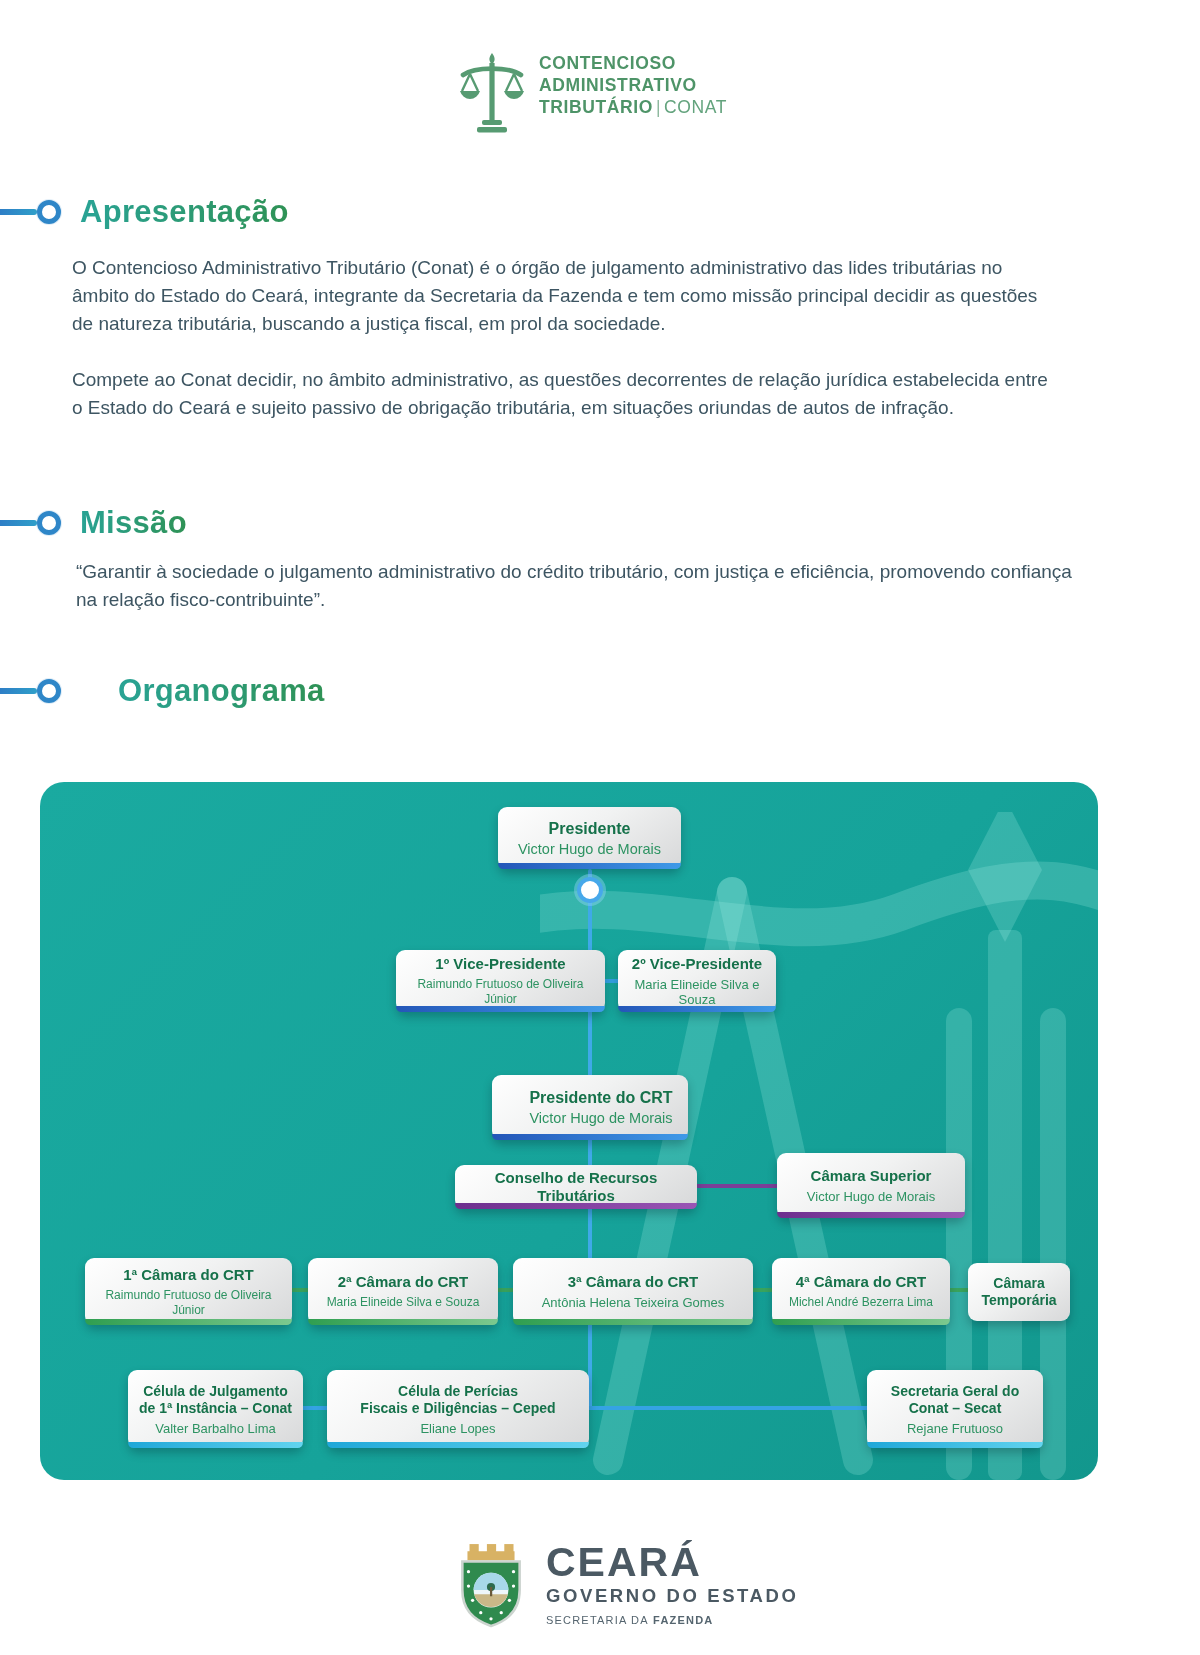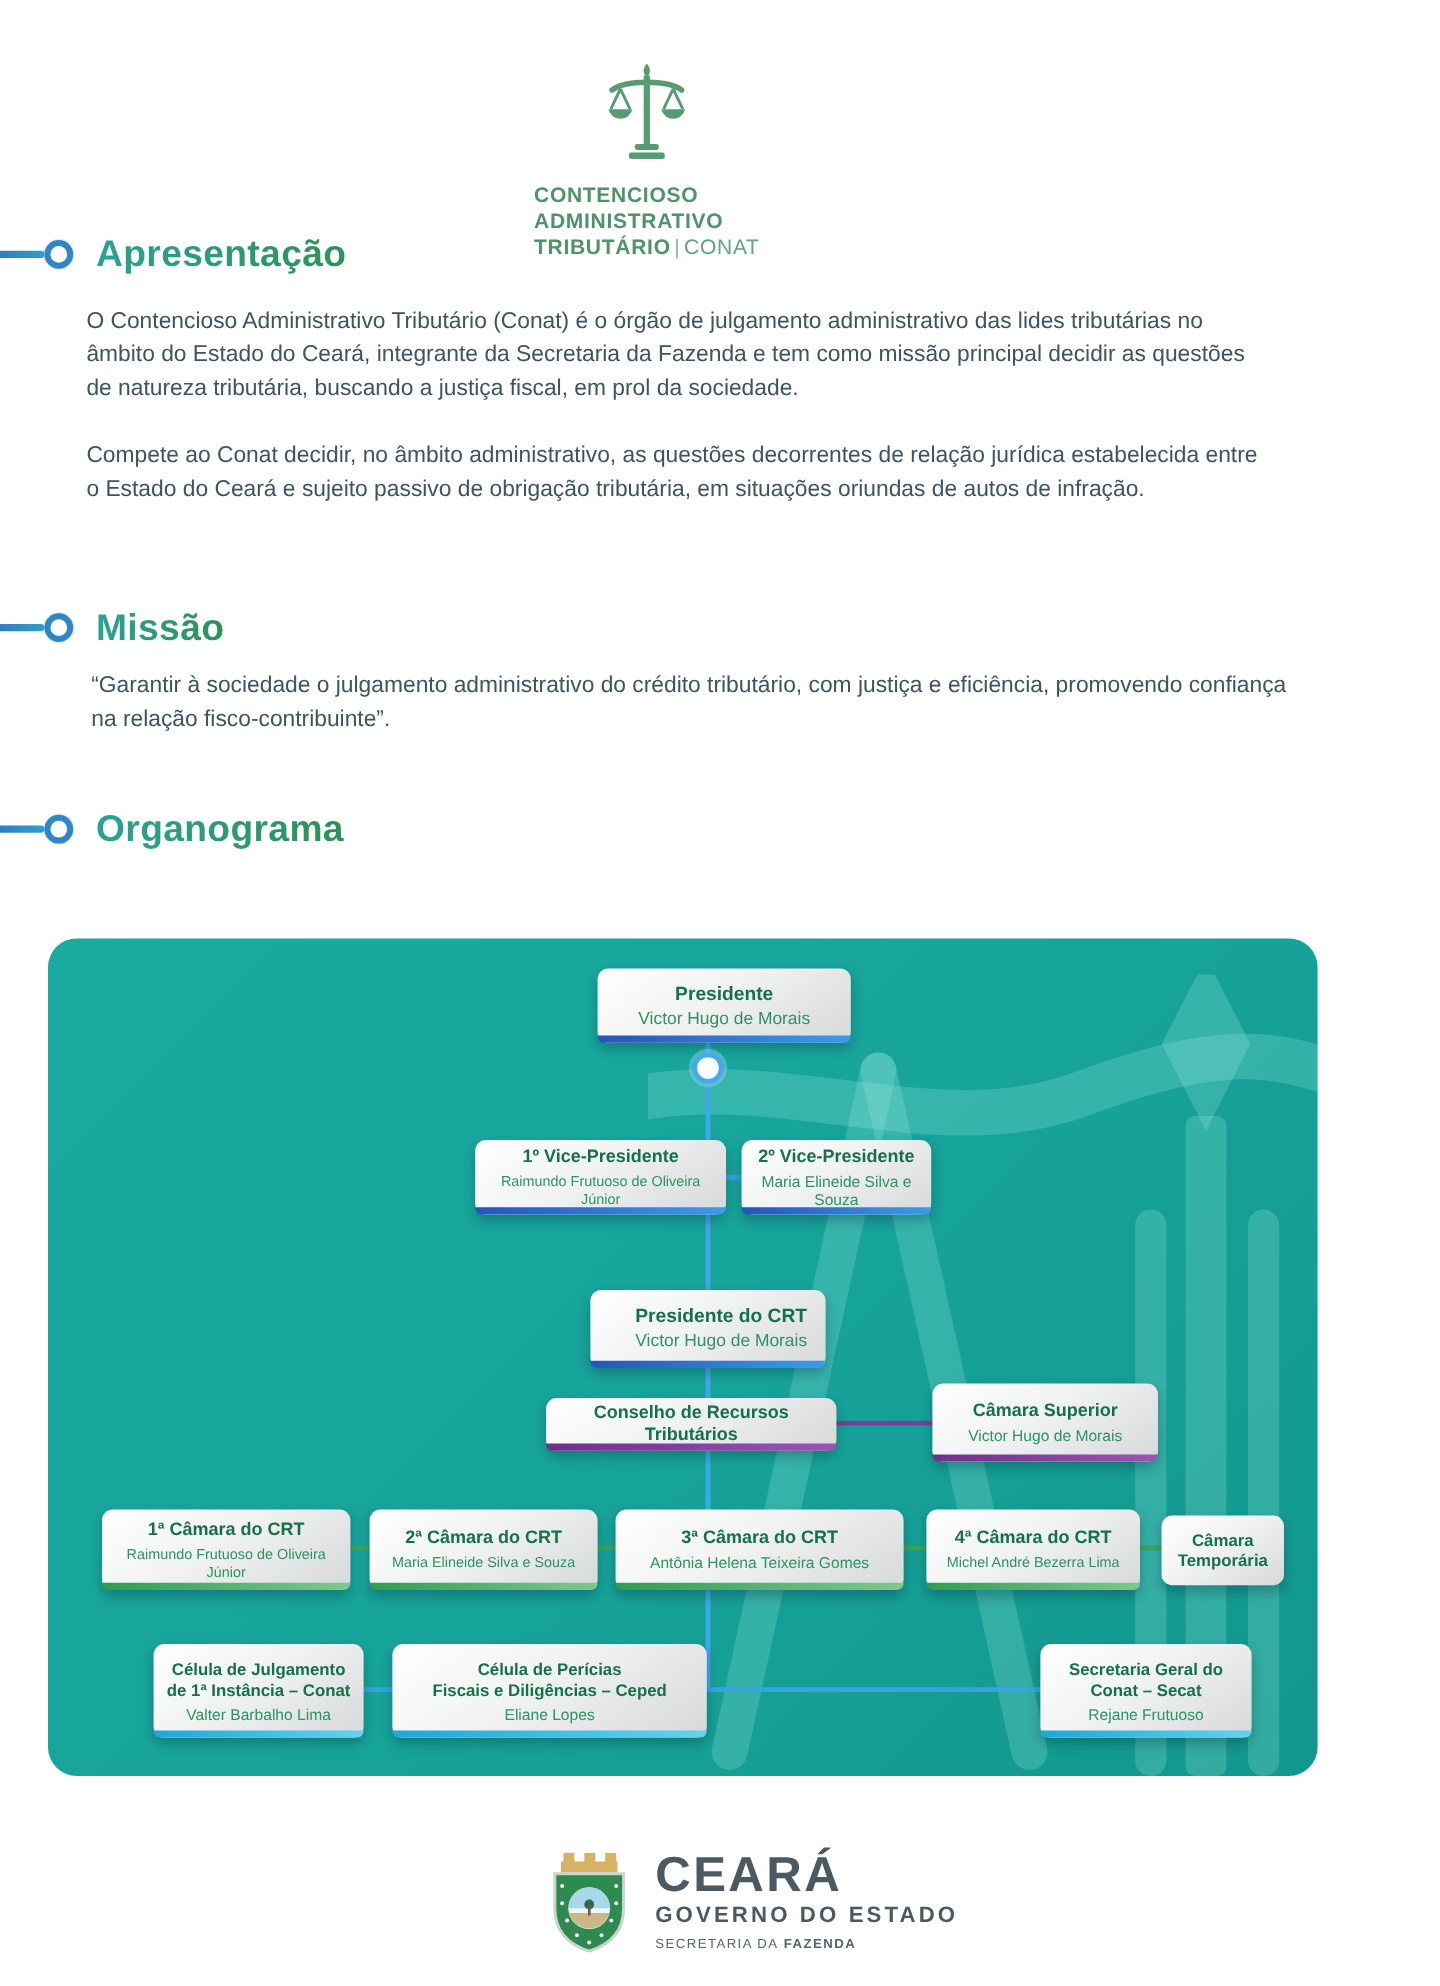--- a/index.html
+++ b/index.html
@@ -1,20 +1,20 @@
 <!DOCTYPE html>
 <html><head>
 <meta charset="utf-8">
 <style>
   html,body{margin:0;padding:0;background:#ffffff;}
   .page{position:relative;width:1200px;height:1655px;background:#ffffff;
         font-family:"Liberation Sans",sans-serif;overflow:hidden;color:#3d5562;}
 
   
-  .logo{position:absolute;left:445px;top:52px;display:flex;align-items:center;gap:12px;flex-direction:column;}
+  .logo{position:absolute;left:457px;top:52px;display:flex;gap:12px;}
   .logo-text{line-height:22px;font-size:17.5px;font-weight:700;color:#4e9468;letter-spacing:.6px;}
   .logo-suffix{font-weight:500;color:#63a37d;}
   .logo-div{font-weight:400;color:#8db89d;padding:0 3px;}
 
   
   .sec-line{position:absolute;left:0;width:37px;height:6px;border-radius:0 3px 3px 0;
             background:linear-gradient(90deg,#2e7ec6,#2f9fc9);}
   .sec-dot{position:absolute;width:14px;height:14px;border-radius:50%;background:#ffffff;
            border:5px solid #2e86c8;box-shadow:0 0 0 1px rgba(46,134,200,.15);}
   .sec-title{position:absolute;left:80px;font-size:31px;font-weight:700;letter-spacing:.3px;
@@ -99,21 +99,21 @@
   <div class="para" style="top:366px;">Compete ao Conat decidir, no âmbito administrativo, as questões decorrentes de relação jurídica estabelecida entre o Estado do Ceará e sujeito passivo de obrigação tributária, em situações oriundas de autos de infração.</div>
 
   <div class="sec-line" style="top:520px;"></div>
   <div class="sec-dot" style="left:37px;top:511px;"></div>
   <div class="sec-title" style="top:505px;">Missão</div>
 
   <div class="quote" style="top:558px;">“Garantir à sociedade o julgamento administrativo do crédito tributário, com justiça e eficiência, promovendo confiança na relação fisco-contribuinte”.</div>
 
   <div class="sec-line" style="top:688px;"></div>
   <div class="sec-dot" style="left:37px;top:679px;"></div>
-  <div class="sec-title" style="top:673px;">Organograma</div>
+  <div class="sec-title" style="top:673px;margin-left:38px;">Organograma</div>
 
   <div class="panel">
 
     <span class="wm">
       <svg width="580" height="668" viewBox="0 0 580 668" fill="none">
         <g stroke="#a9f0e8" stroke-opacity="0.22" fill="#a9f0e8" fill-opacity="0.22">
           <path d="M-90,132 C 60,48 220,152 360,100 S 540,66 640,112" stroke-width="38" fill="none" stroke-linecap="round"></path>
           <path d="M192,80 L68,648" stroke-width="30" fill="none" stroke-linecap="round"></path>
           <path d="M192,80 L318,648" stroke-width="30" fill="none" stroke-linecap="round"></path>
           <polygon points="465,-14 502,58 465,130 428,58" stroke="none"></polygon>
@@ -124,21 +124,21 @@
       </svg>
     </span>
 
     <div class="conn v" style="left:548px;top:87px;height:539px;"></div>
     <div class="conn h" style="left:505px;top:197px;width:110px;"></div>
     <div class="conn h purple" style="left:645px;top:402px;width:102px;"></div>
     <div class="conn h green" style="left:140px;top:506px;width:812px;"></div>
     <div class="conn h" style="left:180px;top:624px;width:732px;"></div>
     <div class="node-dot"></div>
 
-    <div class="obox edge-blue" style="left:458px;top:25px;width:211px;height:62px;">
+    <div class="obox edge-blue" style="left:458px;top:25px;width:183px;height:62px;">
       <div class="ob-title lgt">Presidente</div>
       <div class="ob-name lgn">Victor Hugo de Morais</div>
     </div>
 
     <div class="obox edge-blue" style="left:328px;top:168px;width:209px;height:62px;margin-left:28px;">
       <div class="ob-title">1º Vice-Presidente</div>
       <div class="ob-name">Raimundo Frutuoso de Oliveira Júnior</div>
     </div>
 
     <div class="obox edge-blue" style="left:578px;top:168px;width:158px;height:62px;">

